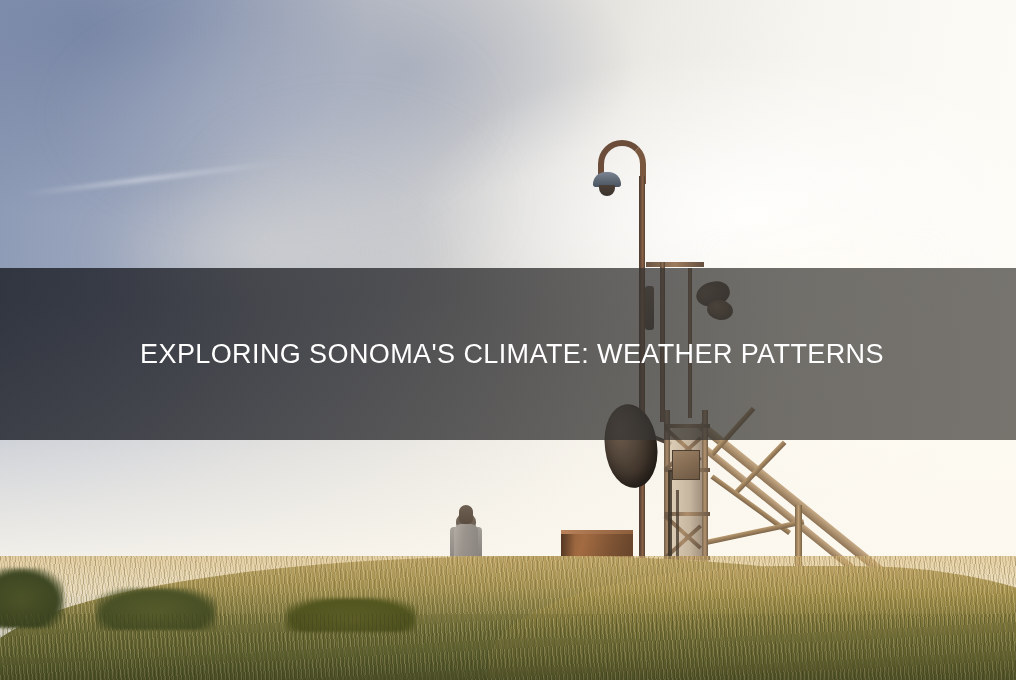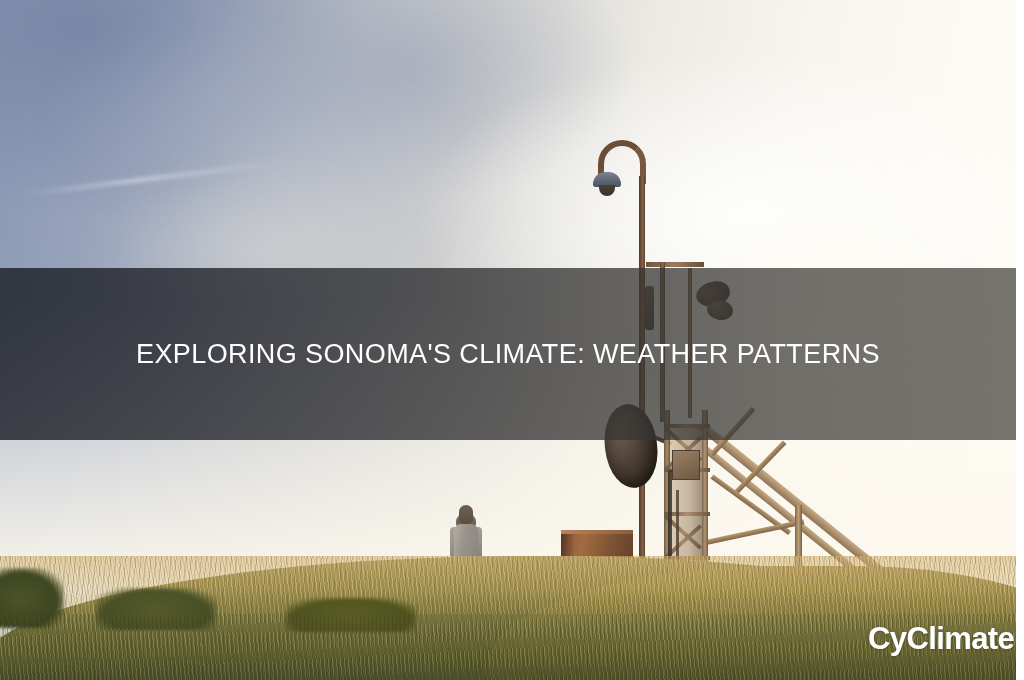--- a/index.html
+++ b/index.html
@@ -1,19 +1,19 @@
 <!DOCTYPE html>
 <html><head>
 <meta charset="utf-8">
 <style>
   * { margin:0; padding:0; box-sizing:border-box; }
   html,body { width:1024px; height:680px; overflow:hidden; background:#fff;
     font-family:"Liberation Sans", sans-serif; }
 
-  .stage { position:relative; width:1016px; height:680px; overflow:hidden; }
+  .stage { position:relative; width:1016px; height:680px; overflow:hidden;text-align:center; }
 
   
   .sky {
     position:absolute; inset:0;
     background:
       radial-gradient(ellipse 46% 34% at 74% 32%, rgba(255,255,255,0.95) 0%, rgba(255,255,255,0.0) 72%),
       radial-gradient(ellipse 30% 26% at 40% 10%, rgba(150,158,178,0.55) 0%, rgba(150,158,178,0.0) 75%),
       radial-gradient(ellipse 40% 40% at 8% 4%, rgba(116,131,163,0.85) 0%, rgba(116,131,163,0.0) 70%),
       linear-gradient(100deg, #8a98b4 0%, #9ba6bd 14%, #b8bdc6 30%, #d2d2d1 44%, #eceae4 58%, #f7f5ef 72%, #fcfaf4 86%, #fdfbf5 100%);
   }
@@ -375,15 +375,14 @@
   <div class="bush-l2"></div>
   <div class="bush-m"></div>
   <div class="grass-dark"></div>
   <div class="grass-shadow"></div>
 
   <div class="band"></div>
   <div class="band-inner">
     <div class="title-line t1">EXPLORING SONOMA'S CLIMATE: WEATHER PATTERNS</div>
   </div>
 
-  <div class="logo">CyClimate</div>
 
 </div>
 
 </body></html>

